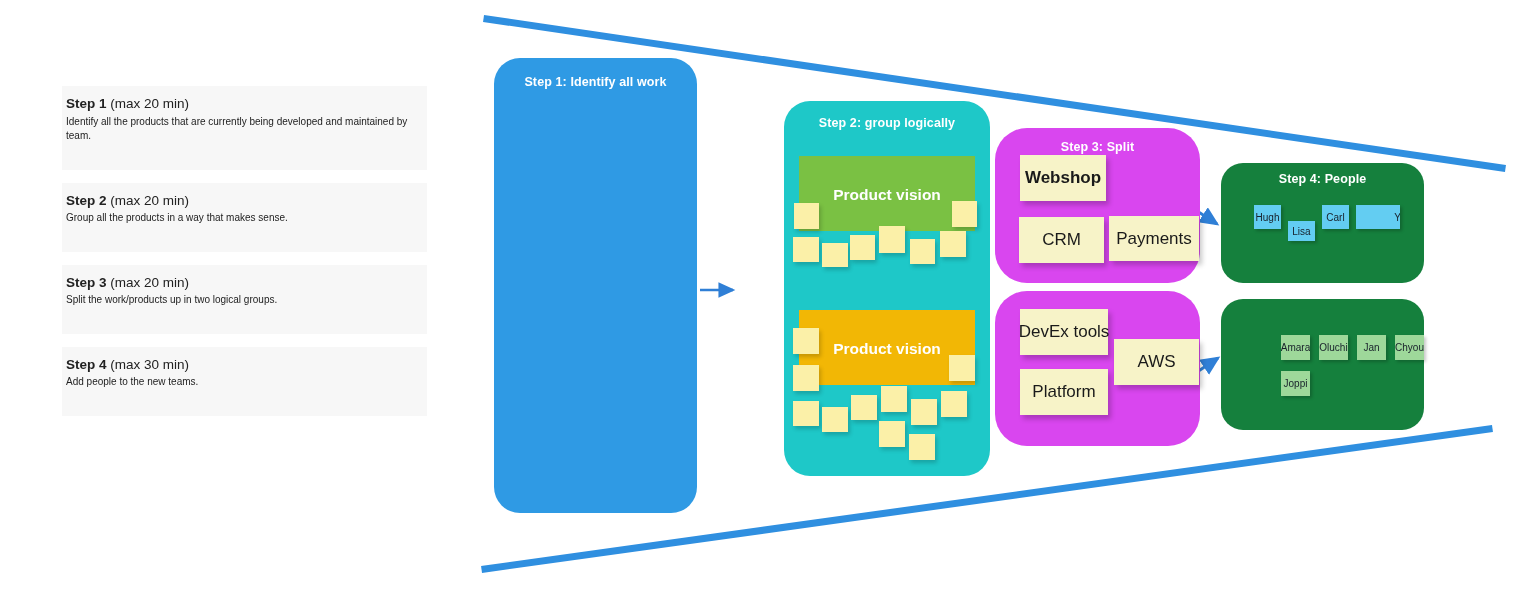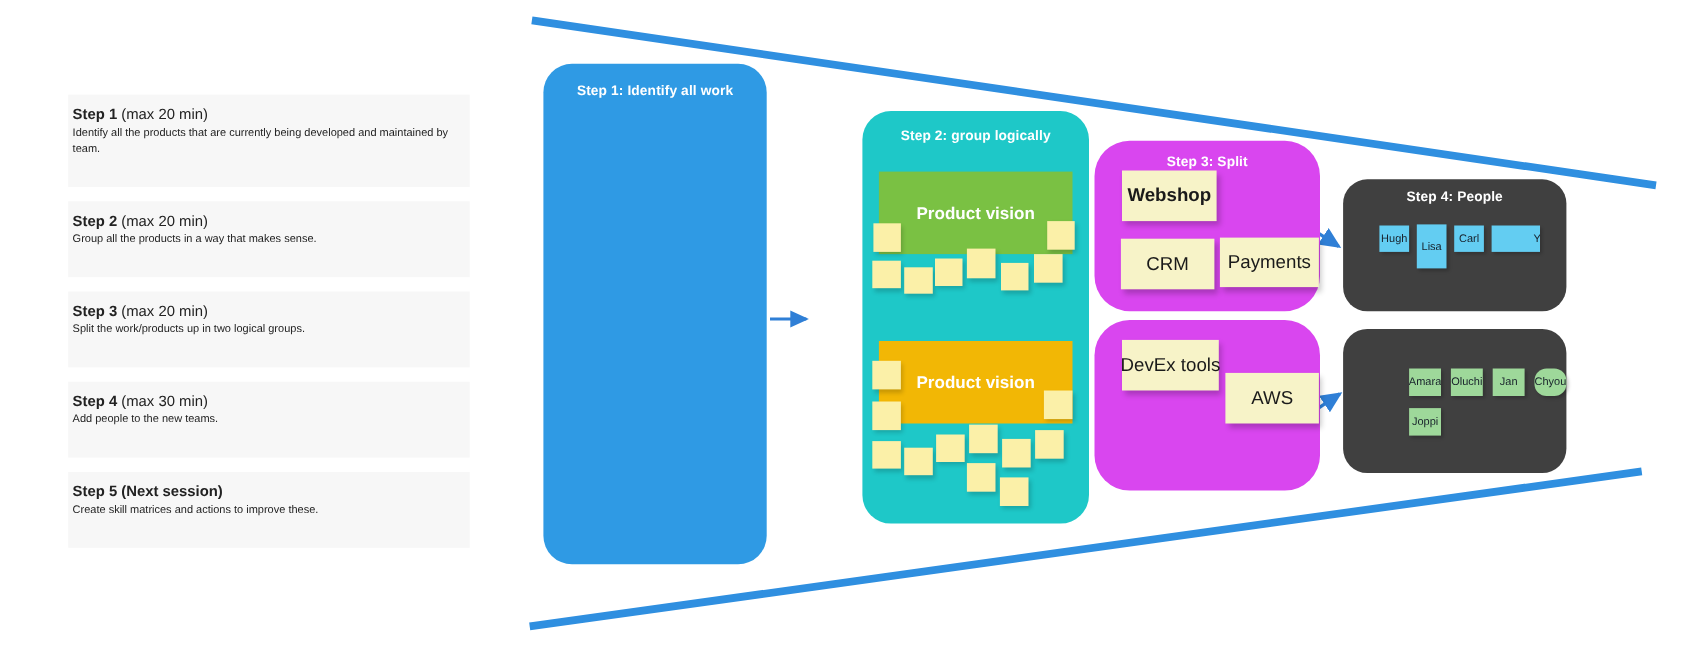--- a/index.html
+++ b/index.html
@@ -130,21 +130,21 @@
     align-items: center;
     justify-content: center;
     font-size: 17px;
     color: #1a1a1a;
     box-sizing: border-box;
     white-space: nowrap;
   }
 
   
   .panel-step4 {
-    background: #404040;
+    background: #15803d;
     border-radius: 22px;
     left: 1221px;
   }
   #panel-step4-top { top: 163px; width: 203px; height: 120px; }
   #panel-step4-bot { top: 299px; width: 203px; height: 131px; }
   #panel-step4-top .panel-title { top: 9px; }
 
   .person {
     position: absolute;
     display: flex;
@@ -189,26 +189,20 @@
     <p class="step-desc">Split the work/products up in two logical groups.</p>
   </div>
 
   <div class="step-card tall">
     <p class="step-title">
       <span class="b">Step 4</span><span class="n"> (max 30 min)</span>
     </p>
     <p class="step-desc">Add people to the new teams.</p>
   </div>
 
-  <div class="step-card tall">
-    <p class="step-title">
-      <span class="b">Step 5 (Next session)</span><span class="n"></span>
-    </p>
-    <p class="step-desc">Create skill matrices and actions to improve these.</p>
-  </div>
 
 </div>
 
 <div id="diagram">
 
   <svg id="connectors" width="1536" height="597">
 
     <line x1="487" y1="19" x2="1502" y2="168" stroke="#2f8fe0" stroke-width="7" stroke-linecap="square"></line>
 
     <line x1="485" y1="569" x2="1489" y2="429" stroke="#2f8fe0" stroke-width="7" stroke-linecap="square"></line>
@@ -264,32 +258,33 @@
 
   <div class="panel panel-step3" id="panel-step3-top">
     <div class="panel-title">Step 3: Split</div>
     <div class="note" style="left:25px; top:27px; width:86px; height:46px;font-weight:bold;">Webshop</div>
     <div class="note" style="left:24px; top:89px; width:85px; height:46px;">CRM</div>
     <div class="note" style="left:114px; top:88px; width:90px; height:45px;">Payments</div>
   </div>
 
   <div class="panel panel-step3" id="panel-step3-bot">
     <div class="note" style="left:25px; top:18px; width:88px; height:46px;">DevEx tools</div>
+    <div class="note" style="left:25px; top:78px; width:88px; height:46px;">Platform</div>
     <div class="note" style="left:119px; top:48px; width:85px; height:46px;">AWS</div>
   </div>
 
   <div class="panel panel-step4" id="panel-step4-top">
     <div class="panel-title">Step 4: People</div>
     <div class="person blue" style="left:33px; top:42px; width:27px; height:24px;">Hugh</div>
-    <div class="person blue" style="left:67px; top:41px; width:27px; height:40px;">Lisa</div>
+    <div class="person blue" style="left:67px; top:58px; width:27px; height:20px;">Lisa</div>
     <div class="person blue" style="left:101px; top:42px; width:27px; height:24px;">Carl</div>
     <div class="person blue" style="left:135px; top:42px; width:27px; height:24px;padding-left:44px;">Yu</div>
   </div>
 
   <div class="panel panel-step4" id="panel-step4-bot">
     <div class="person green" style="left:18px; top:36px; width:29px; height:25px;">Amara</div>
     <div class="person green" style="left:56px; top:36px; width:29px; height:25px;">Oluchi</div>
     <div class="person green" style="left:94px; top:36px; width:29px; height:25px;">Jan</div>
-    <div class="person green" style="left:132px; top:36px; width:29px; height:25px;border-radius:11px;">Chyou</div>
+    <div class="person green" style="left:132px; top:36px; width:29px; height:25px;">Chyou</div>
     <div class="person green" style="left:18px; top:72px; width:29px; height:25px;">Joppi</div>
   </div>
 
 </div>
 
 </body></html>

